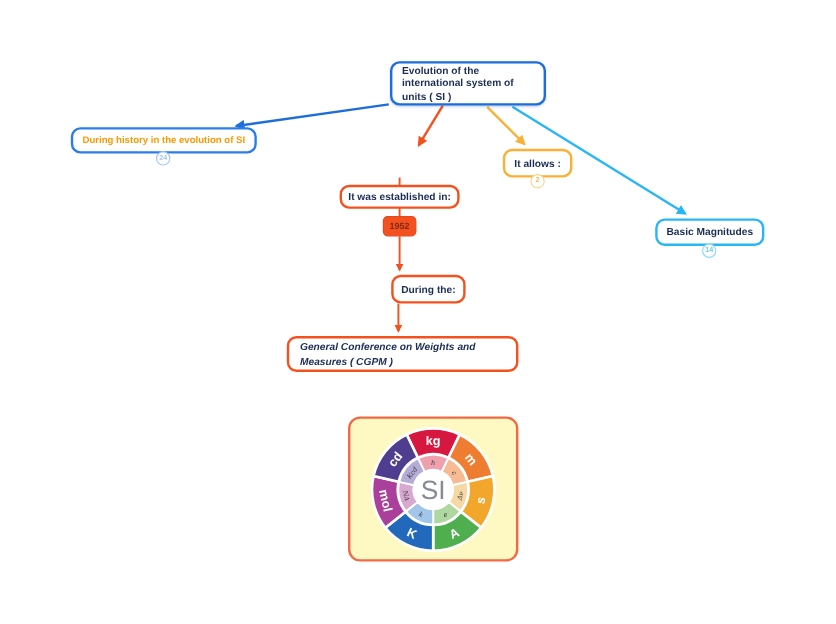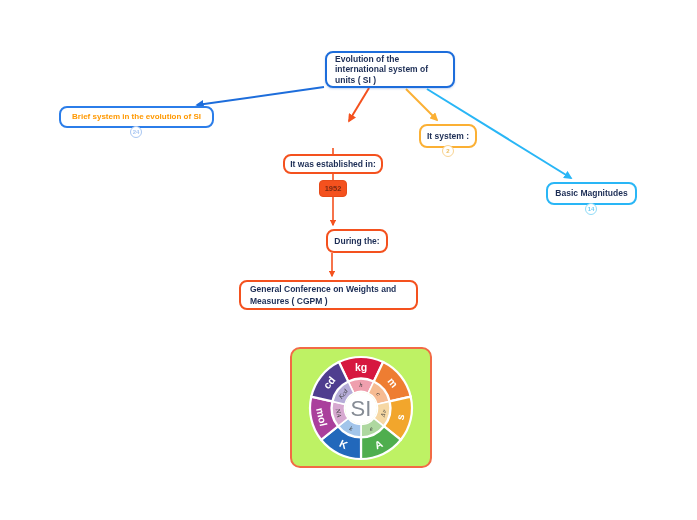--- a/index.html
+++ b/index.html
@@ -13,30 +13,30 @@
   .node-root{left:325px;top:51px;width:130px;height:37px;border-color:#1d6ddb;
              justify-content:flex-start;text-align:left;padding:3px 8px;
              box-shadow:0 1px 2px rgba(30,90,200,.25);}
   .node-brief{left:59px;top:106px;width:155px;height:22px;border-color:#2b7de9;color:#ff9800;font-size:8px;}
   .node-established{left:283px;top:124px;width:100px;height:20px;border-color:#f4511e;margin-top:30px;}
   .node-allows{left:419px;top:124px;width:58px;height:24px;border-color:#fbb034;}
   .node-basic{left:546px;top:182px;width:91px;height:23px;border-color:#29b6f6;}
   .node-year{left:319px;top:180px;width:28px;height:17px;background:#f4511e;border:1px solid #e64a19;
              border-radius:4px;color:#7d2a12;font-size:7.5px;}
   .node-during{left:301px;top:229px;width:62px;height:24px;border-color:#f4511e;margin-left:25px;}
-  .node-cgpm{left:239px;top:280px;width:179px;height:30px;border-color:#f4511e;
-             justify-content:flex-start;text-align:left;padding:3px 9px;line-height:1.45;}
+  .node-cgpm{left:239px;top:280px;width:193px;height:30px;border-color:#f4511e;
+             justify-content:flex-start;text-align:left;padding:3px 9px;line-height:1.45;font-style:italic;}
   .badge{position:absolute;box-sizing:border-box;width:12px;height:12px;border-radius:50%;
          background:#fff;border:1px solid;display:flex;align-items:center;justify-content:center;
          font-size:6px;font-weight:bold;}
   .badge-brief{left:130px;top:126px;border-color:#a9c7f2;color:#a9c7f2;}
   .badge-allows{left:442px;top:145px;border-color:#f9d492;color:#eebc5a;}
   .badge-basic{left:585px;top:203px;border-color:#90dcf8;color:#6fcdf3;}
   .si-box{position:absolute;left:290px;top:347px;width:142px;height:121px;box-sizing:border-box;
-          background:#bef264;border:2px solid #f26a45;border-radius:10px;}
+          background:#fef9c3;border:2px solid #f26a45;border-radius:10px;}
   .si-box svg{display:block;}
 </style>
 </head>
 <body>
 
 <div class="canvas">
 
   <svg class="edges">
     <defs>
       <marker id="ah-blue" viewBox="0 0 10 10" refX="8" refY="5" markerWidth="4.2" markerHeight="4.2" orient="auto-start-reverse">
@@ -59,32 +59,32 @@
     <path d="M333,148 L333,180" stroke-width="1.6" fill="none" stroke="#f4511e"></path>
     <path d="M333,197 L333,225" stroke-width="1.6" fill="none" marker-end="url(#ah-orange)" stroke="#f4511e"></path>
     <path d="M332,253 L332,276" stroke-width="1.6" fill="none" marker-end="url(#ah-orange)" stroke="#f4511e"></path>
   </svg>
 
   <div class="node node-root">
     <span>Evolution of the international system of units ( SI )</span>
   </div>
 
   <div class="node node-brief nowrap">
-    <span>Brief system in the evolution of SI</span>
+    <span>During history in the evolution of SI</span>
   </div>
   <div class="badge badge-brief">
     <span>24</span>
   </div>
 
   <div class="node node-established nowrap">
     <span>It was established in:</span>
   </div>
 
   <div class="node node-allows nowrap">
-    <span>It system :</span>
+    <span>It allows :</span>
   </div>
   <div class="badge badge-allows">
     <span>2</span>
   </div>
 
   <div class="node node-basic nowrap">
     <span>Basic Magnitudes</span>
   </div>
   <div class="badge badge-basic">
     <span>14</span>

